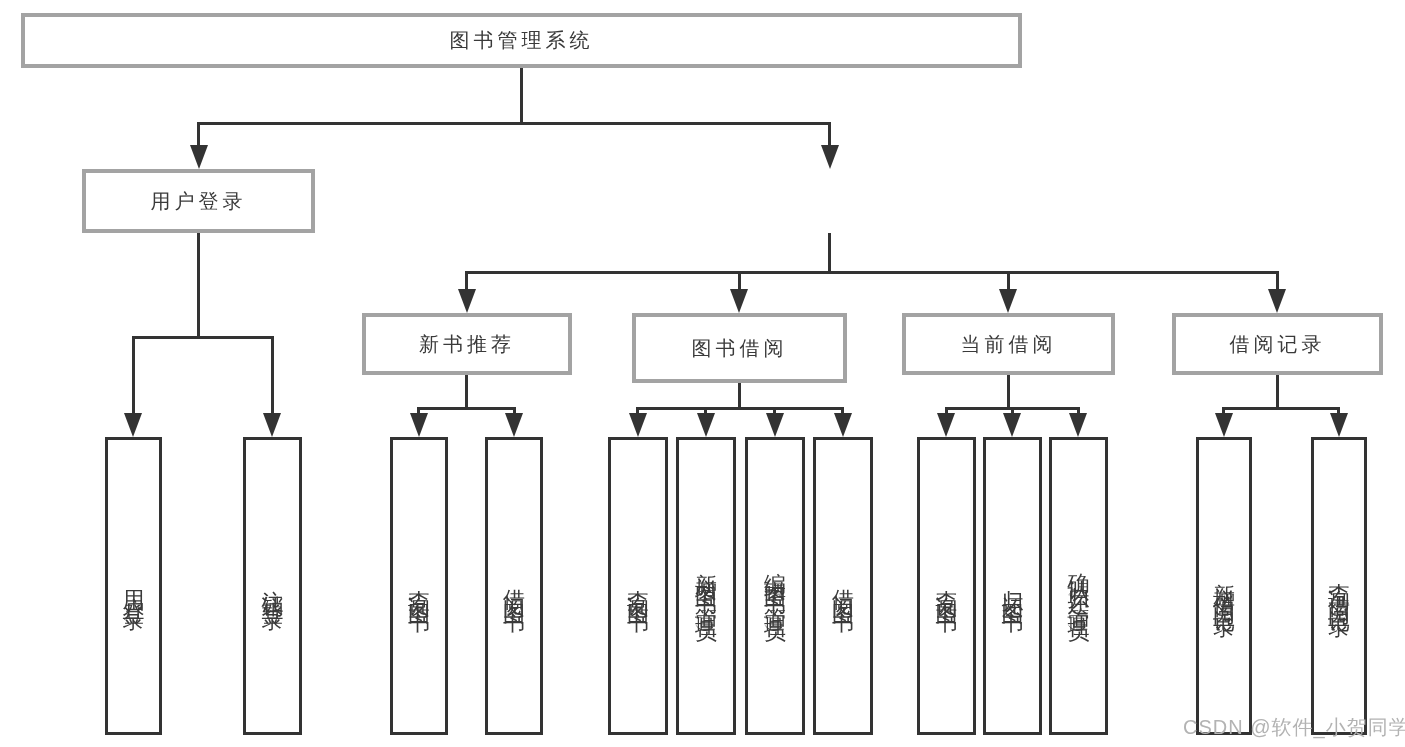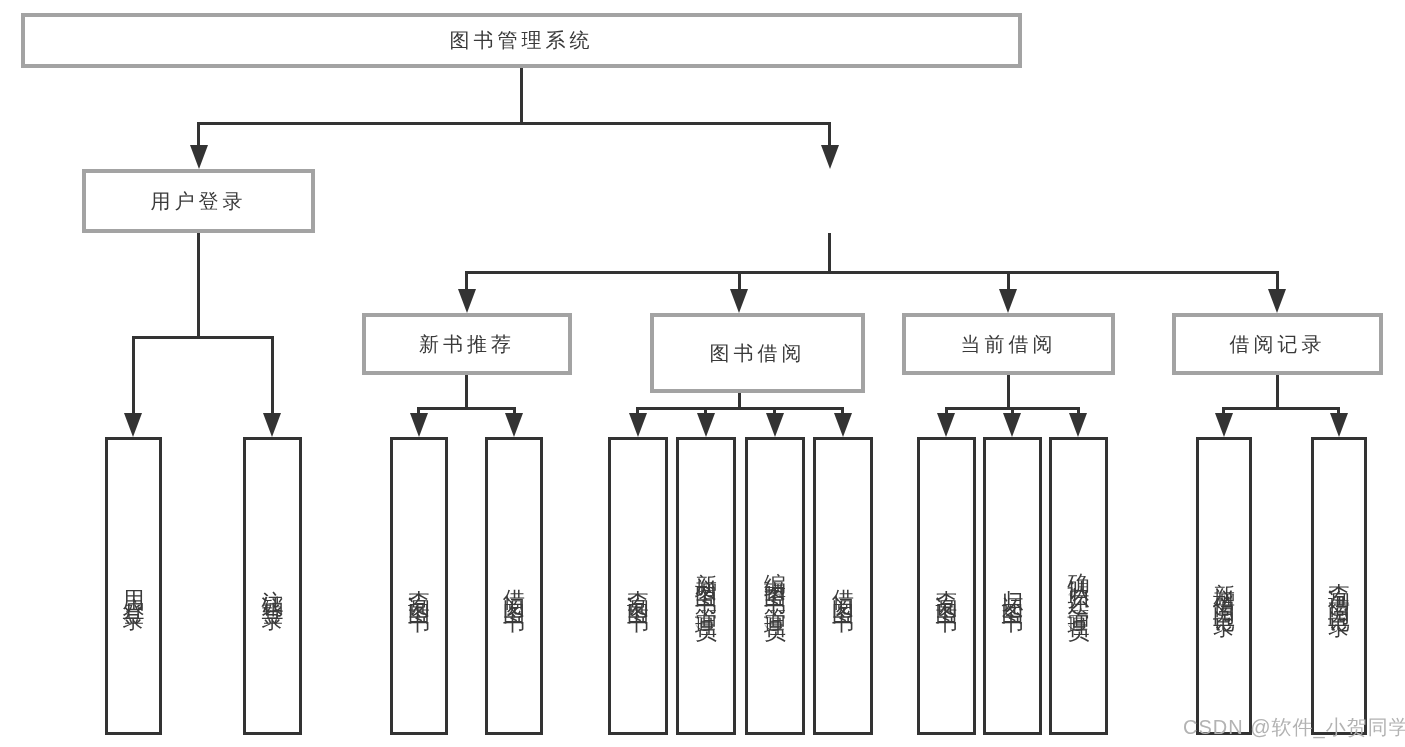--- a/index.html
+++ b/index.html
@@ -121,21 +121,21 @@
   <div class="vline" style="left:1337px;top:407px;height:8px;"></div>
   <div class="tri" style="left:1330px;top:413px;"></div>
 
   <div class="node" style="left:21px;top:13px;width:1001px;height:55px;">图书管理系统</div>
 
   <div class="node" style="left:82px;top:169px;width:233px;height:64px;">用户登录</div>
 
 
   <div class="node" style="left:362px;top:313px;width:210px;height:62px;">新书推荐</div>
 
-  <div class="node" style="left:632px;top:313px;width:215px;height:80px;margin-left:18px;">图书借阅</div>
+  <div class="node" style="left:632px;top:313px;width:215px;height:70px;">图书借阅</div>
 
   <div class="node" style="left:1172px;top:313px;width:211px;height:62px;">借阅记录</div>
 
   <div class="node" style="left:902px;top:313px;width:213px;height:62px;">当前借阅</div>
 
   <div class="leaf" style="left:105px;top:437px;width:57px;height:298px;">
     <span class="vtxt">用户登录</span>
   </div>
 
   <div class="leaf" style="left:243px;top:437px;width:59px;height:298px;">

